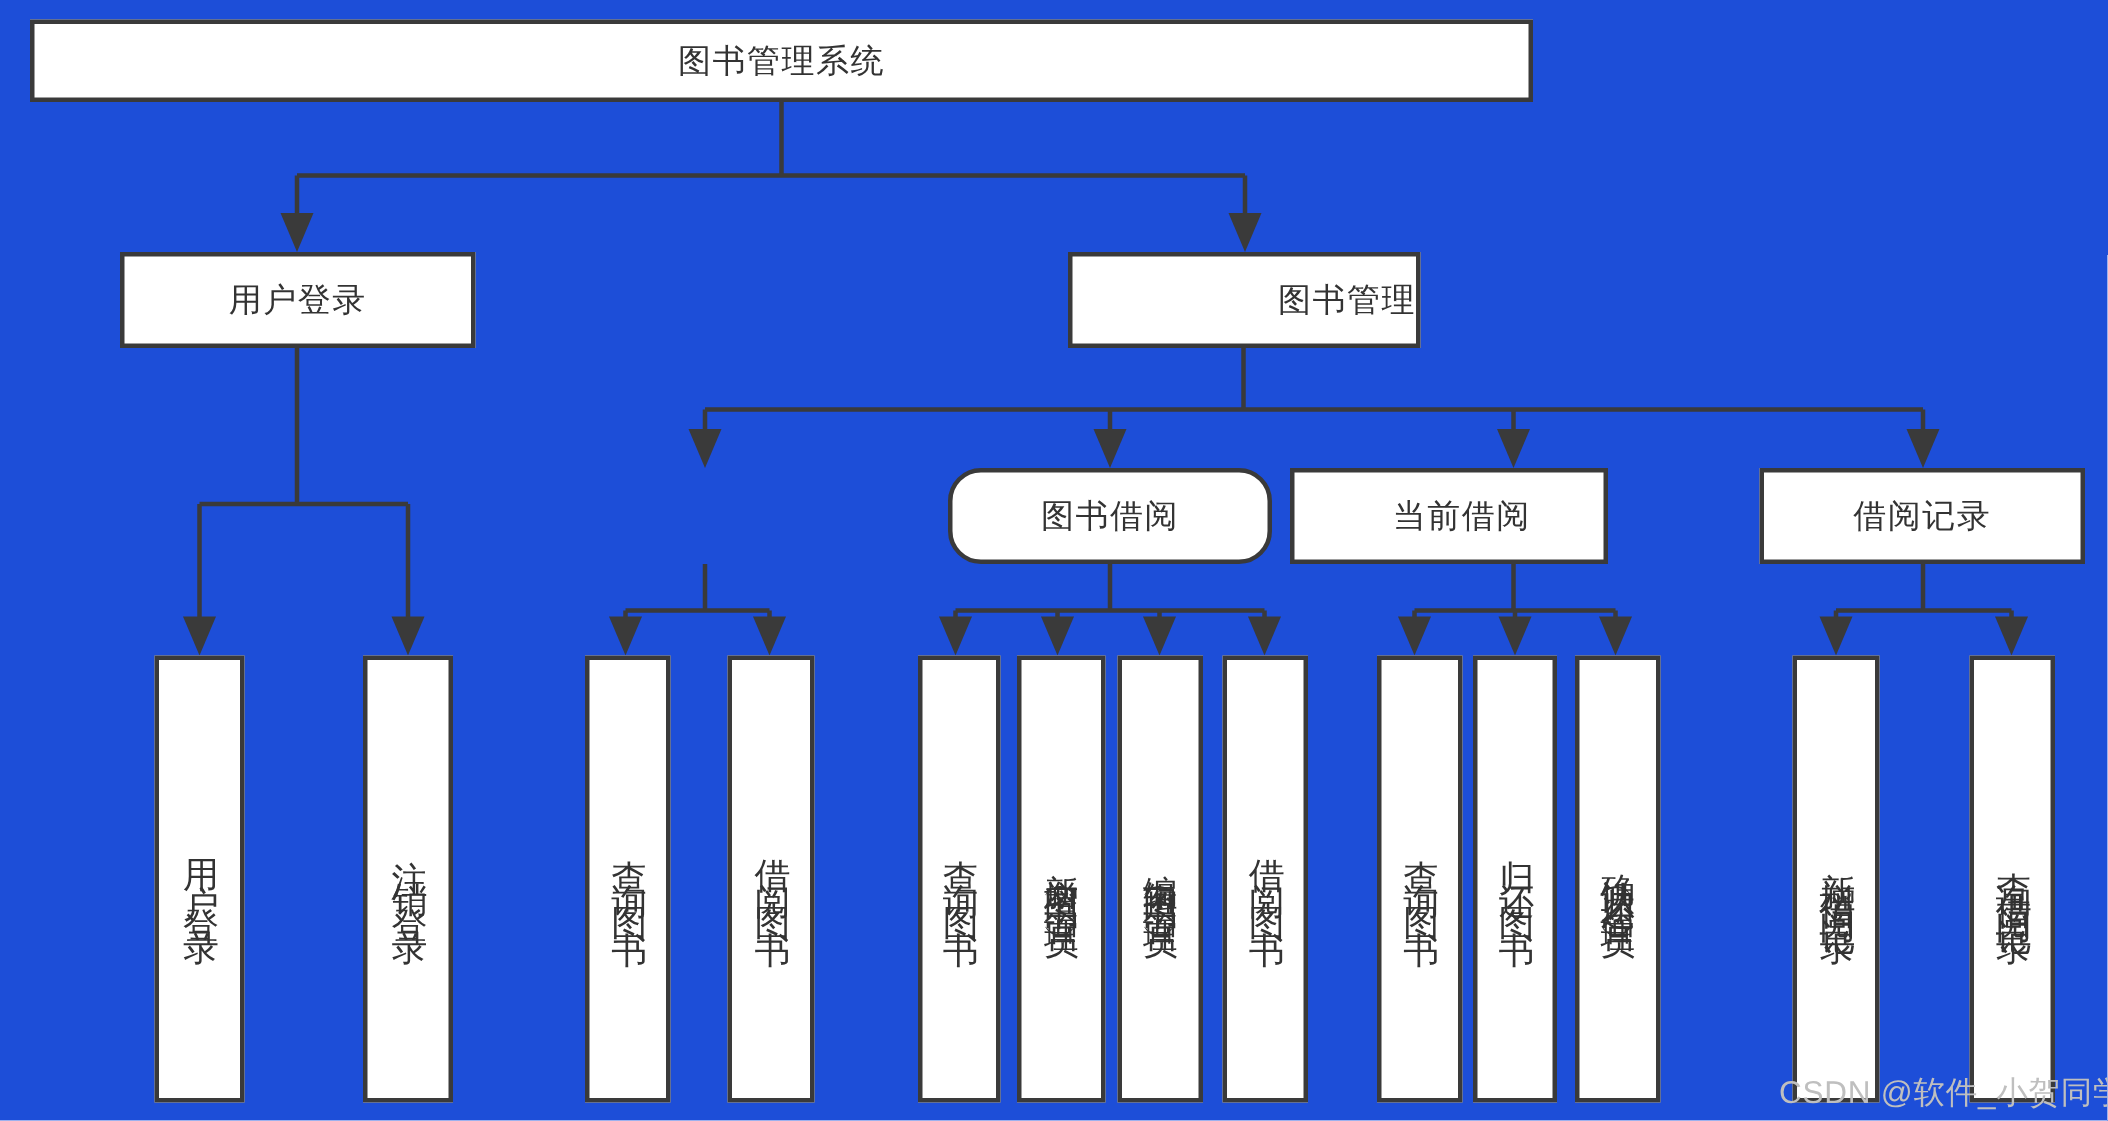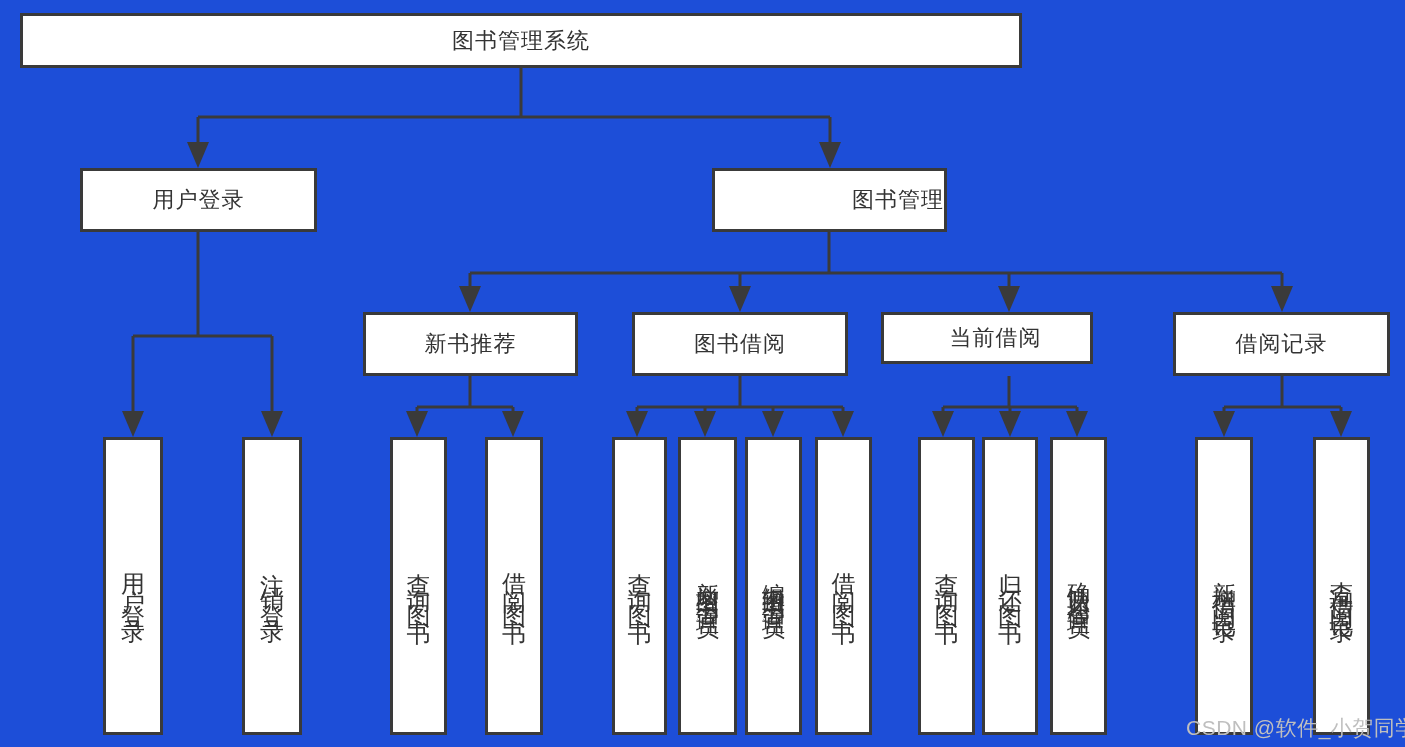--- a/index.html
+++ b/index.html
@@ -71,27 +71,24 @@
     <span class="h-label">图书管理系统</span>
   </div>
 
   <div class="node" style="left:80px;top:168px;width:237px;height:64px;">
     <span class="h-label">用户登录</span>
   </div>
   <div class="node" style="left:712px;top:168px;width:235px;height:64px;justify-content:flex-end;">
     <span class="h-label">图书管理</span>
   </div>
 
-  <div class="node" style="left:363px;top:312px;width:215px;height:64px;">
-    <span class="h-label">新书推荐</span>
-  </div>
-  <div class="node" style="left:632px;top:312px;width:216px;height:64px;">
+  <div class="node" style="left:632px;top:312px;width:216px;height:64px;border-radius:22px;">
     <span class="h-label">图书借阅</span>
   </div>
-  <div class="node" style="left:881px;top:312px;width:212px;height:52px;padding-left:17px;">
+  <div class="node" style="left:860px;top:312px;width:212px;height:64px;padding-left:17px;">
     <span class="h-label">当前借阅</span>
   </div>
   <div class="node" style="left:1173px;top:312px;width:217px;height:64px;">
     <span class="h-label">借阅记录</span>
   </div>
 
   <div class="node leaf" style="left:103px;top:437px;width:60px;height:298px;">
     <span class="v-text sp-wide">用户登录</span>
   </div>
   <div class="node leaf" style="left:242px;top:437px;width:60px;height:298px;">

